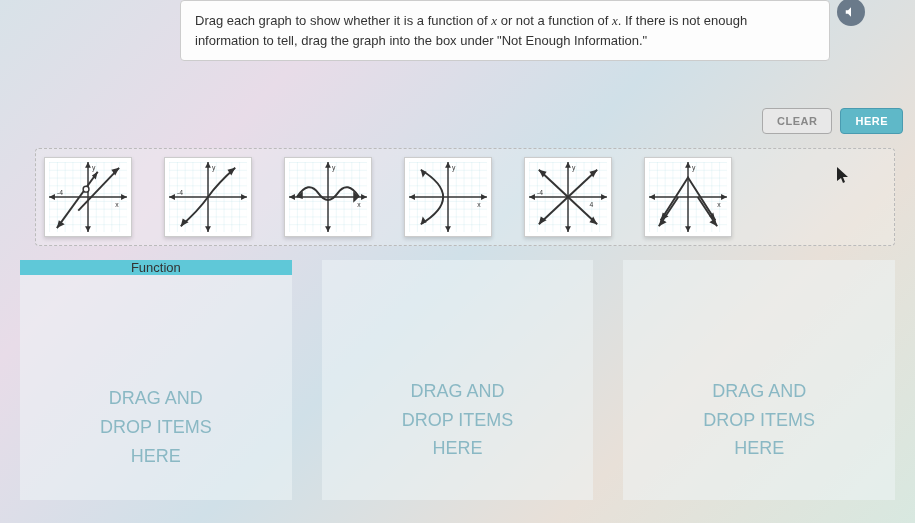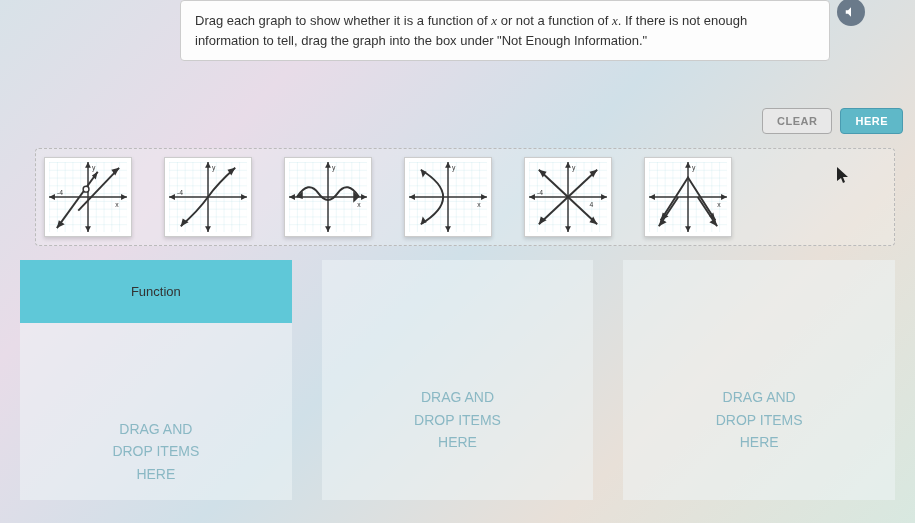--- a/index.html
+++ b/index.html
@@ -106,31 +106,31 @@
       flex: 1;
       min-height: 240px;
       background: rgba(240,245,248,0.5);
       display: flex;
       flex-direction: column;
     }
     .zone-header {
       background: #5fc8d8;
       color: #333;
       text-align: center;
-      padding: 24px;
+      padding: 0;
       font-size: 13px;
     }
     .zone-body {
       flex: 1;
       display: flex;
       align-items: center;
       justify-content: center;
       text-align: center;
       color: #8ab8c4;
-      font-size: 14px;
+      font-size: 18px;
       line-height: 1.6;
       padding-top: 80px;
     }
     .cursor-icon {
       position: absolute;
       top: 167px;
       right: 64px;
       font-size: 16px;
       color: #333;
     }

